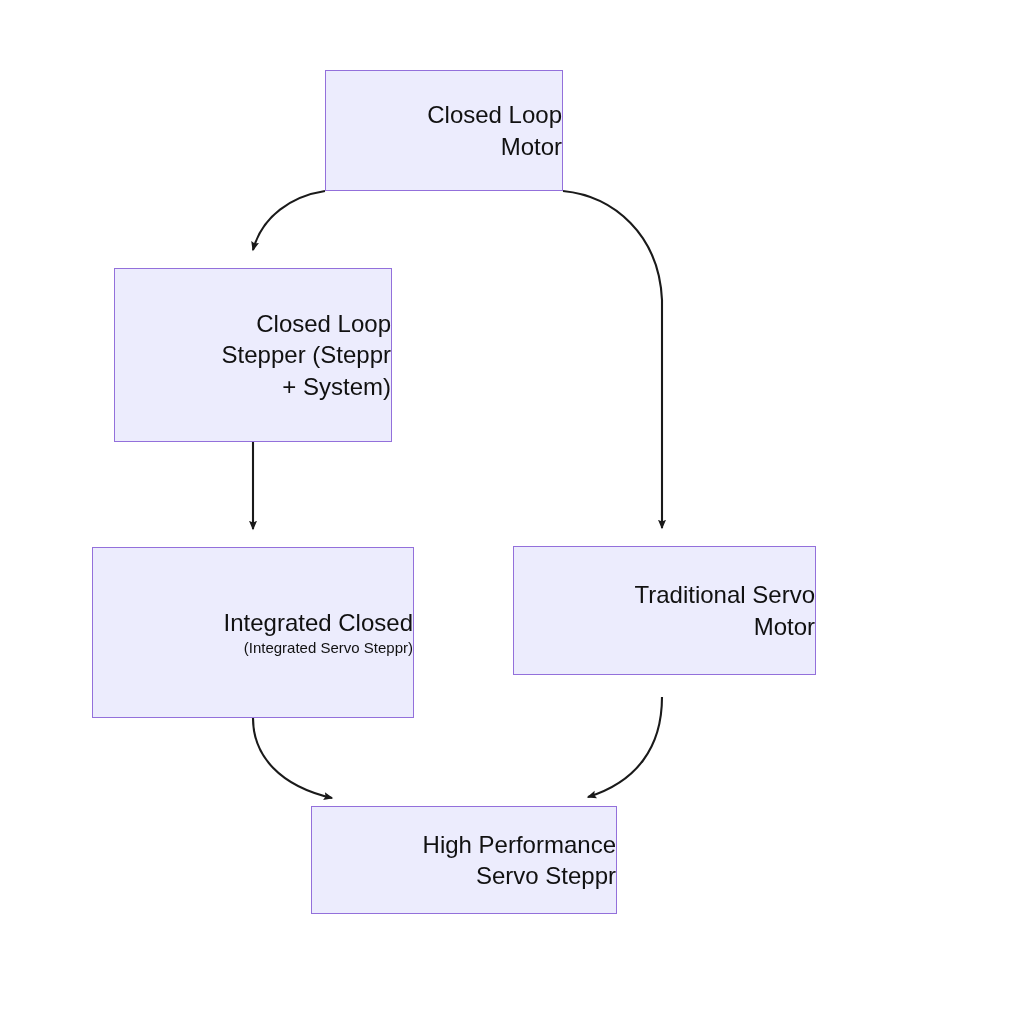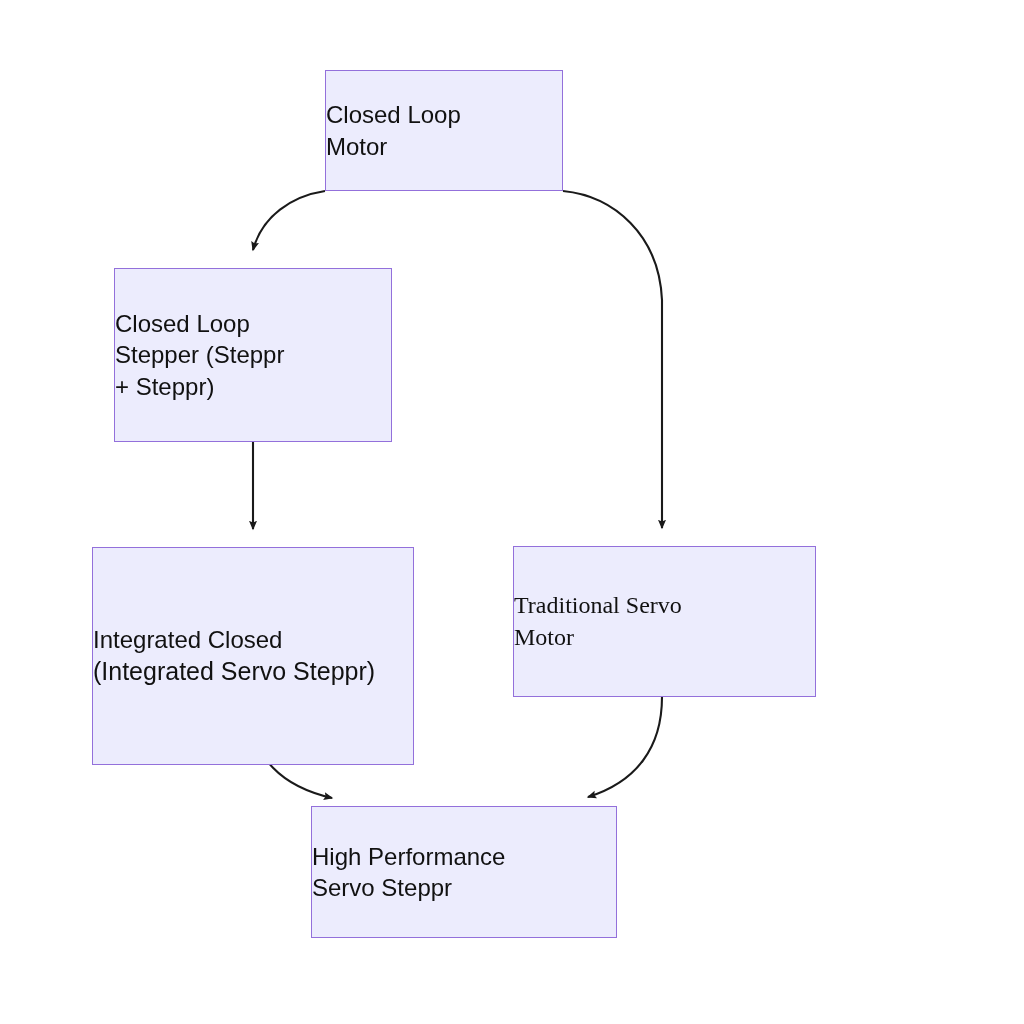--- a/index.html
+++ b/index.html
@@ -27,53 +27,53 @@
     height: 1024px;
     pointer-events: none;
   }
   .node {
     position: absolute;
     box-sizing: border-box;
     background: #ececfd;
     border: 1.6px solid #9370db;
     display: flex;
     flex-direction: column;
-    align-items: flex-start;
+    align-items: flex-end;
     justify-content: center;
     text-align: center;
     color: #111111;
     line-height: 1.30;
     z-index: 2;
   }
   .node .line {
     display: block;
     white-space: nowrap;
   }
   .node .main {
     font-size: 24px;
   }
   .node .sub {
-    font-size: 25px;
+    font-size: 15px;
     line-height: 1.34;
   }
   
   #node-closed-loop-motor {
     left: 325px;  top: 70px;   width: 238px;  height: 121px;
   }
   #node-closed-loop-stepper {
     left: 114px;  top: 268px;  width: 278px;  height: 174px;
   }
   #node-integrated-stepper {
-    left: 92px;   top: 547px;  width: 322px;  height: 218px;
+    left: 92px;   top: 547px;  width: 322px;  height: 171px;
   }
   #node-traditional-servo {
-    left: 513px;  top: 546px;  width: 303px;  height: 151px; font-family: Liberation Serif, serif;
+    left: 513px;  top: 546px;  width: 303px;  height: 129px;
   }
   #node-high-performance {
-    left: 311px;  top: 806px;  width: 306px;  height: 132px;
+    left: 311px;  top: 806px;  width: 306px;  height: 108px;
   }
 </style>
 </head>
 <body>
 
 <div id="diagram-canvas">
 
   <svg id="edge-layer" viewBox="0 0 1024 1024">
     <defs>
       <marker id="arrowhead" markerWidth="10" markerHeight="10" refX="8.2" refY="4" orient="auto" markerUnits="userSpaceOnUse">
@@ -93,21 +93,21 @@
   </svg>
 
   <div class="node" id="node-closed-loop-motor">
     <span class="line main">Closed Loop</span>
     <span class="line main">Motor</span>
   </div>
 
   <div class="node" id="node-closed-loop-stepper">
     <span class="line main">Closed Loop</span>
     <span class="line main">Stepper (Steppr</span>
-    <span class="line main">+ Steppr)</span>
+    <span class="line main">+ System)</span>
   </div>
 
   <div class="node" id="node-integrated-stepper">
     <span class="line main">Integrated Closed</span>
     <span class="line sub">(Integrated Servo Steppr)</span>
   </div>
 
   <div class="node" id="node-traditional-servo">
     <span class="line main">Traditional Servo</span>
     <span class="line main">Motor</span>

